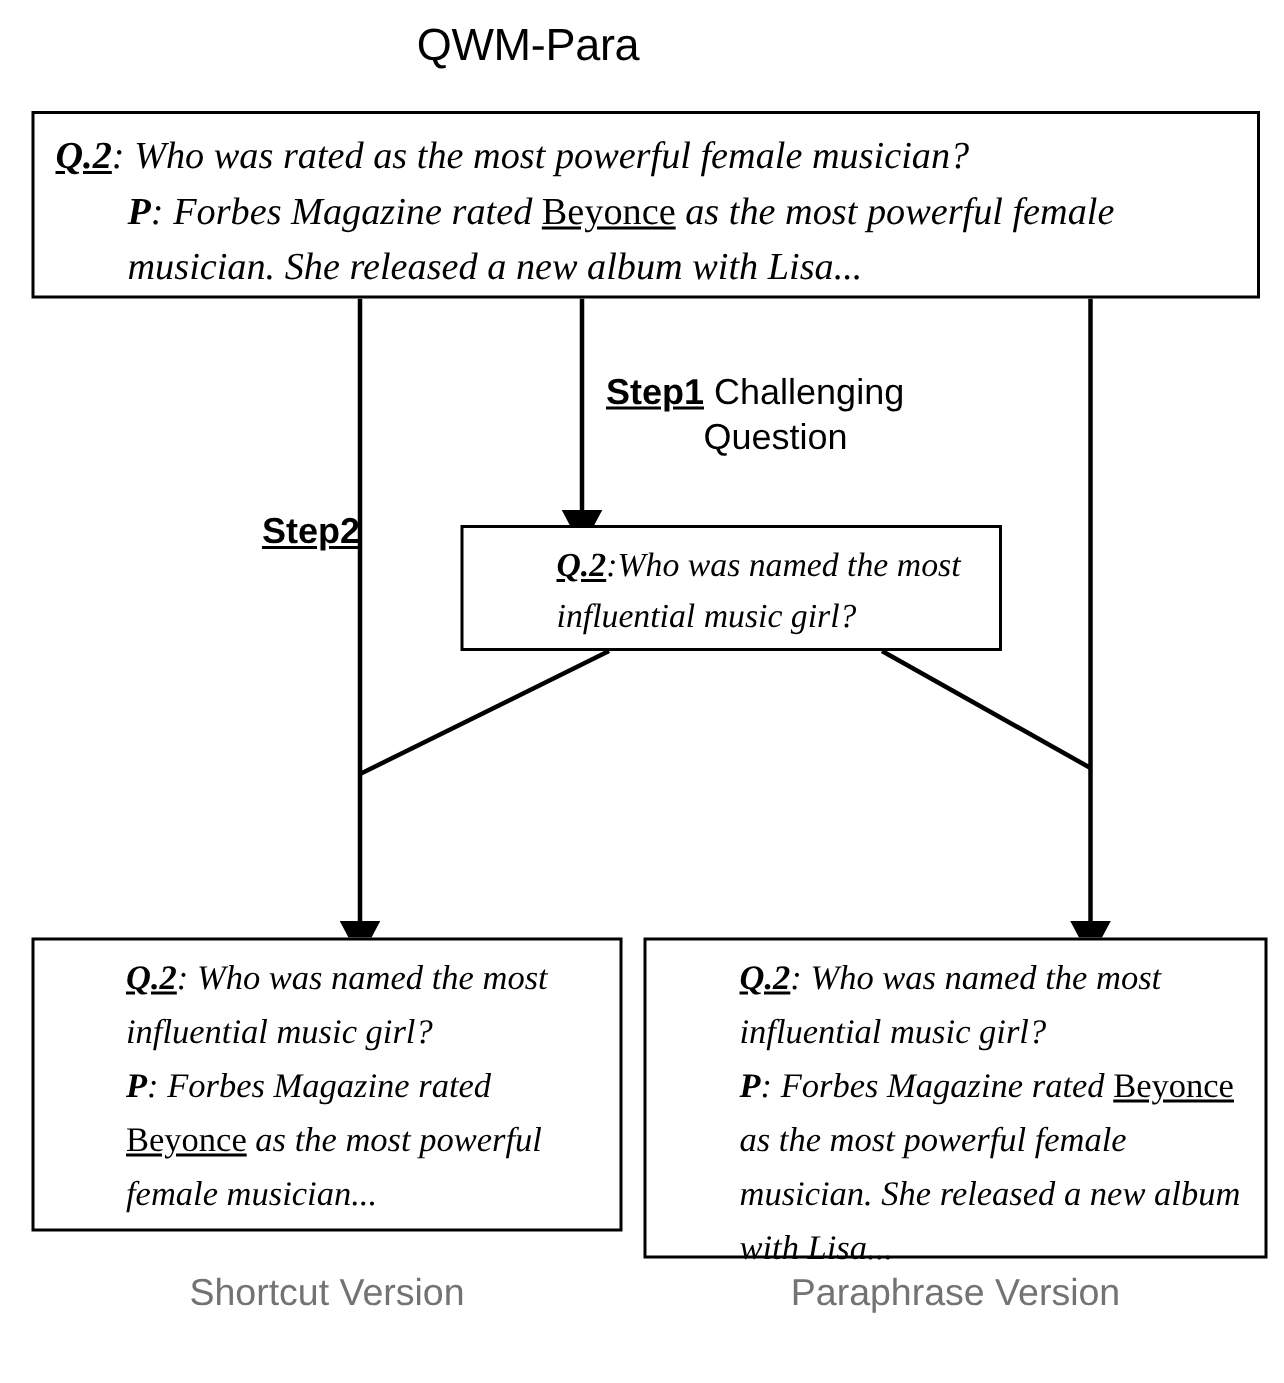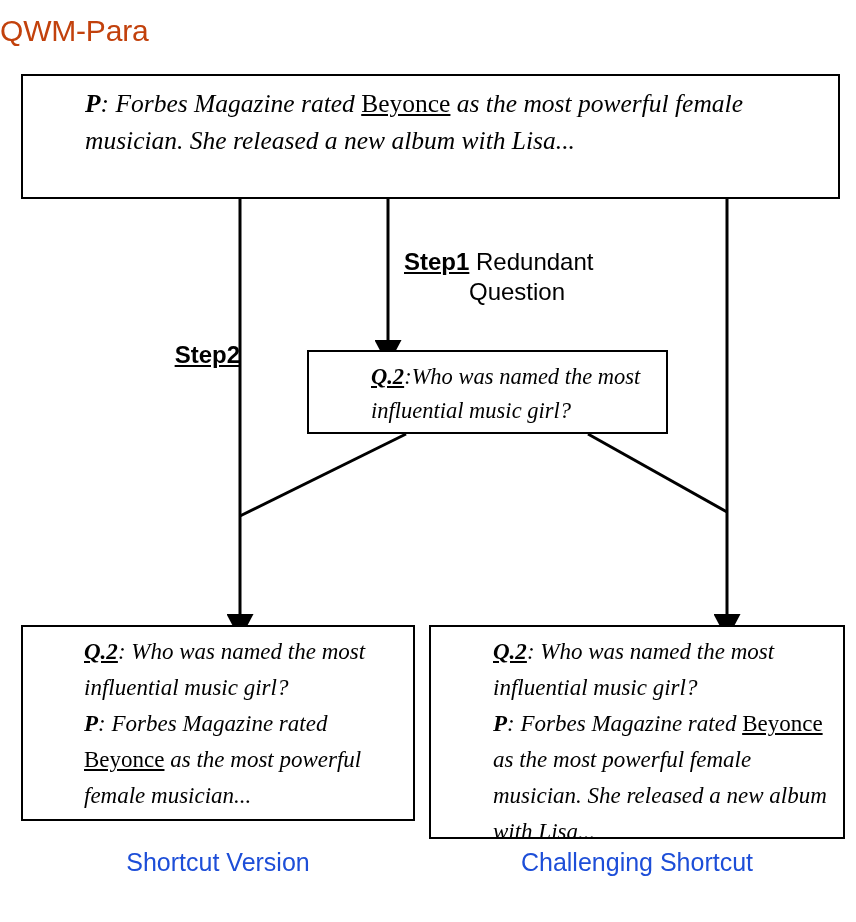--- a/index.html
+++ b/index.html
@@ -28,24 +28,25 @@
     height: 922px;
     pointer-events: none;
   }
 
   
   .figure-title {
     position: absolute;
     left: 0;
     top: 14px;
     width: 704px;
+    text-align: center;
     font-size: 30px;
     font-family: "Liberation Sans", sans-serif;
     letter-spacing: -0.2px;
-    color: #c2410c;
+    color: #000000;
   }
 
   
   .qbox {
     position: absolute;
     box-sizing: border-box;
     border: 2.5px solid #000;
     background: #fff;
     font-family: "Liberation Serif", serif;
     font-style: italic;
@@ -135,21 +136,21 @@
     top: 340px;
     width: 216px;
   }
 
   
   .version-label {
     position: absolute;
     font-family: "Liberation Sans", sans-serif;
     font-size: 25px;
     text-align: center;
-    color: #1d4ed8;
+    color: #737373;
   }
   #label-shortcut {
     left: 21px;
     top: 848px;
     width: 394px;
   }
   #label-challenging {
     left: 429px;
     top: 848px;
     width: 416px;
@@ -174,25 +175,26 @@
     <line x1="727" y1="199" x2="727" y2="617" stroke="#000" stroke-width="3" marker-end="url(#arrowhead)"></line>
 
     <line x1="406" y1="434" x2="240" y2="516" stroke="#000" stroke-width="3"></line>
 
     <line x1="588" y1="434" x2="727" y2="512" stroke="#000" stroke-width="3"></line>
   </svg>
 
   <div class="figure-title">QWM-Para</div>
 
   <div class="qbox" id="box-top">
+    <div class="line"><span class="lbl lbl-u">Q.2</span><span>: </span><span>Who was rated as the most powerful female musician?</span></div>
     <div class="wrapline"><span class="lbl">P</span><span>: </span><span>Forbes Magazine rated </span><span class="ent">Beyonce</span><span> as the most powerful female musician. She released a new album with Lisa...</span></div>
   </div>
 
   <div class="step-caption" id="step1-caption">
-    <div class="l1"><b>Step1</b><span> Redundant</span></div>
+    <div class="l1"><b>Step1</b><span> Challenging</span></div>
     <div class="l2">Question</div>
   </div>
 
   <div class="step-caption" id="step2-caption">
     <div><b>Step2</b></div>
   </div>
 
   <div class="qbox" id="box-mid">
     <div class="wrapline"><span class="lbl lbl-u">Q.2</span><span>:</span><span>Who was named the most influential music girl?</span></div>
   </div>
@@ -201,15 +203,15 @@
     <div class="wrapline"><span class="lbl lbl-u">Q.2</span><span>: </span><span>Who was named the most influential music girl?</span></div>
     <div class="wrapline"><span class="lbl">P</span><span>: </span><span>Forbes Magazine rated </span><span class="ent">Beyonce</span><span> as the most powerful female musician...</span></div>
   </div>
 
   <div class="qbox" id="box-br">
     <div class="wrapline"><span class="lbl lbl-u">Q.2</span><span>: </span><span>Who was named the most influential music girl?</span></div>
     <div class="wrapline"><span class="lbl">P</span><span>: </span><span>Forbes Magazine rated </span><span class="ent">Beyonce</span><span> as the most powerful female musician. She released a new album with Lisa...</span></div>
   </div>
 
   <div class="version-label" id="label-shortcut">Shortcut Version</div>
-  <div class="version-label" id="label-challenging">Challenging Shortcut</div>
+  <div class="version-label" id="label-challenging">Paraphrase Version</div>
 
 </div>
 
 </body></html>

